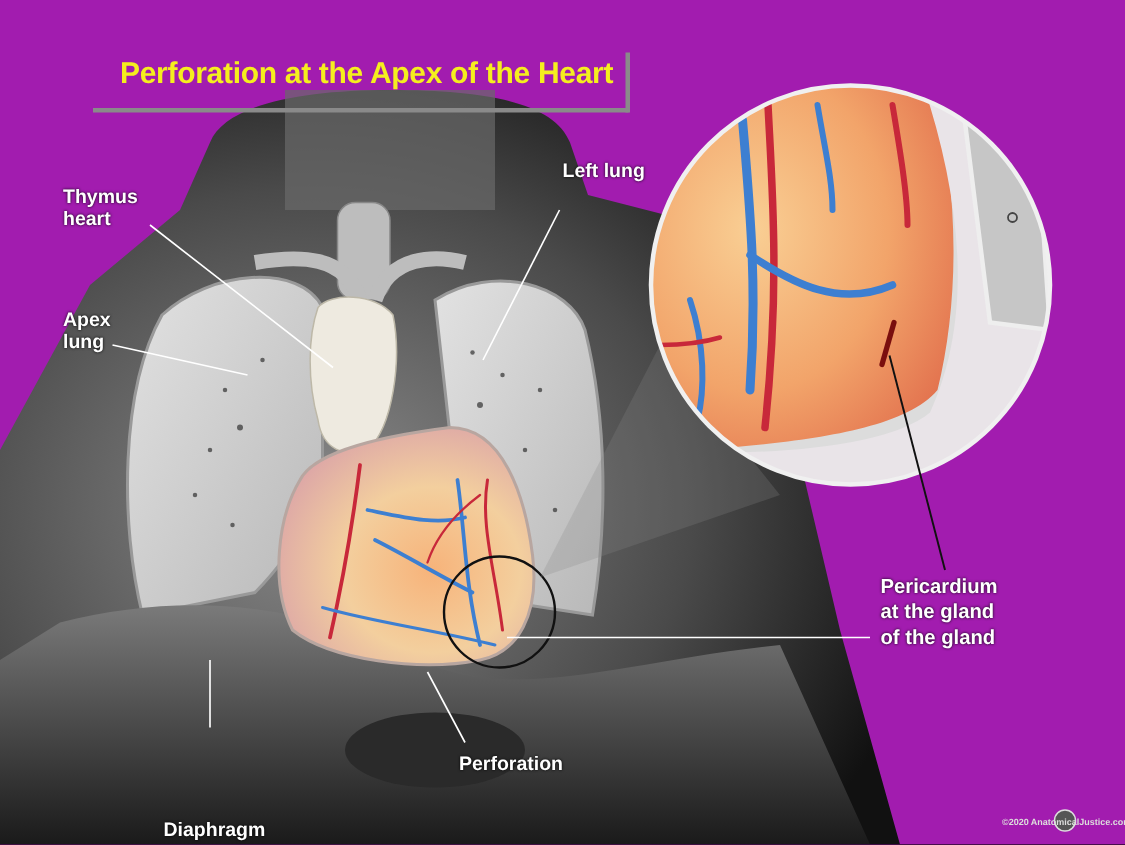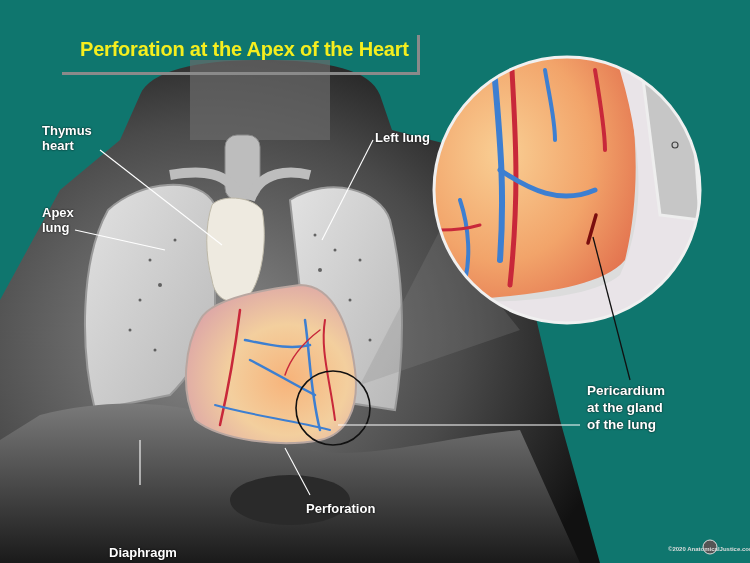--- a/index.html
+++ b/index.html
@@ -1,16 +1,16 @@
 <!DOCTYPE html>
 <html><head>
 <meta charset="utf-8">
 <style>
   html, body { margin:0; padding:0; background:#000; }
-  .stage { position:relative; width:750px; height:563px; overflow:hidden; background:#0f766e; font-family:"Liberation Sans", sans-serif; }
+  .stage { position:relative; width:750px; height:563px; overflow:hidden; background:#a21caf; font-family:"Liberation Sans", sans-serif; }
   svg.art { position:absolute; left:0; top:0; }
   .title-wrap { position:absolute; left:62px; top:32px; width:368px; height:40px; }
   .title-text { position:absolute; left:18px; top:6px; color:#f5ee1e; font-weight:bold; font-size:20px; letter-spacing:-0.2px; white-space:nowrap; }
   .title-frame-bottom { position:absolute; left:0; top:40px; width:357px; height:3px; background:#8a8a8a; }
   .title-frame-right { position:absolute; left:355px; top:3px; width:3px; height:40px; background:#8a8a8a; }
   .label { position:absolute; color:#fff; font-weight:bold; font-size:13px; line-height:15px; white-space:nowrap; text-shadow:0 0 2px #000; }
   .label.big { font-size:13.5px; line-height:17px; }
   .copyright { position:absolute; left:668px; top:546px; color:#ddd; font-size:6px; font-weight:bold; white-space:nowrap; }
 </style>
 </head>
@@ -137,26 +137,26 @@
   <div class="label" style="left:42px; top:123px;">
     <div>Thymus</div>
     <div>heart</div>
   </div>
 
   <div class="label" style="left:42px; top:205px;">
     <div>Apex</div>
     <div>lung</div>
   </div>
 
-  <div class="label" style="left:375px; top:130px;">Left lung</div>
+  <div class="label" style="left:375px; top:106px;">Left lung</div>
 
   <div class="label" style="left:109px; top:501px;margin-top:44px;">Diaphragm</div>
 
   <div class="label" style="left:306px; top:501px;">Perforation</div>
 
   <div class="label big" style="left:587px; top:382px;">
     <div>Pericardium</div>
     <div>at the gland</div>
-    <div>of the lung</div>
+    <div>of the gland</div>
   </div>
 
   <div class="copyright">©2020 AnatomicalJustice.com</div>
 </div>
 
 </body></html>

